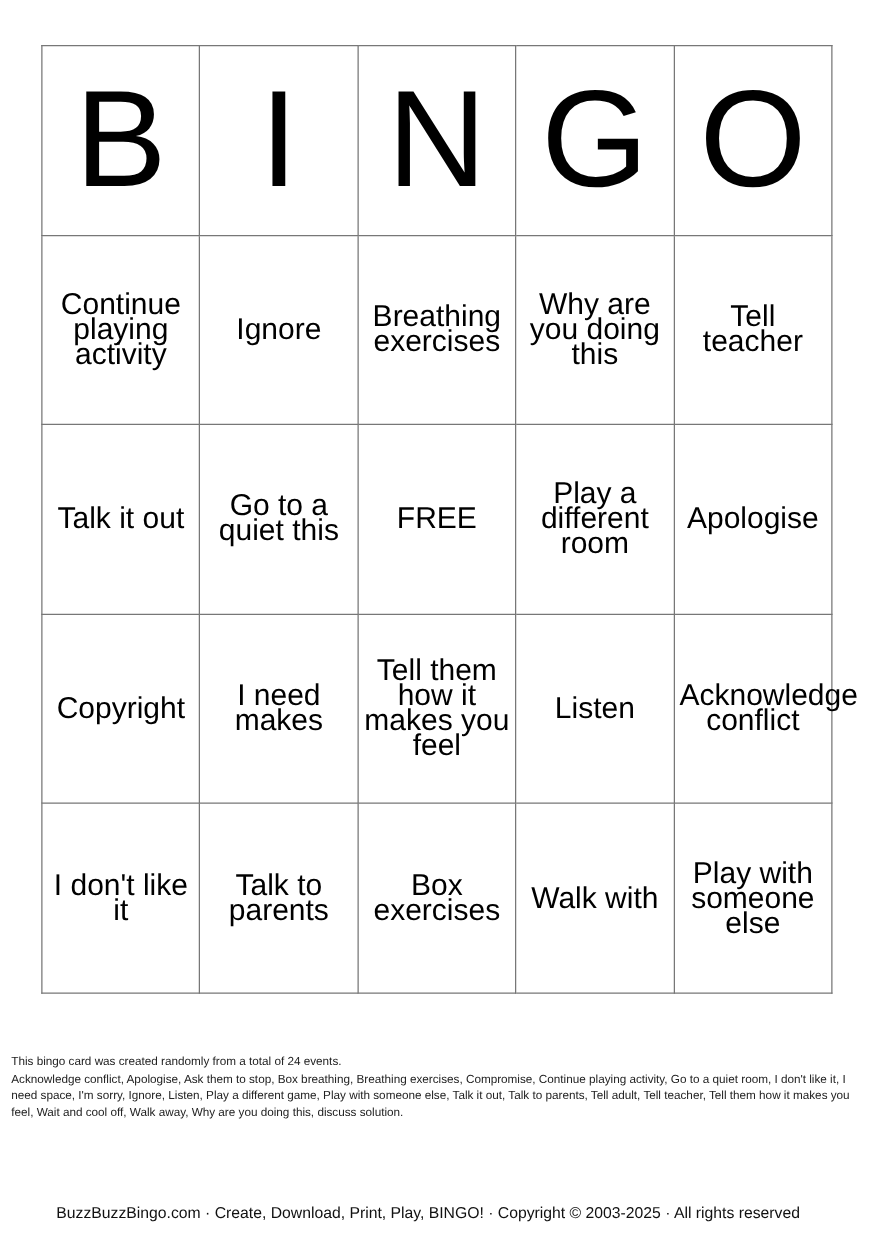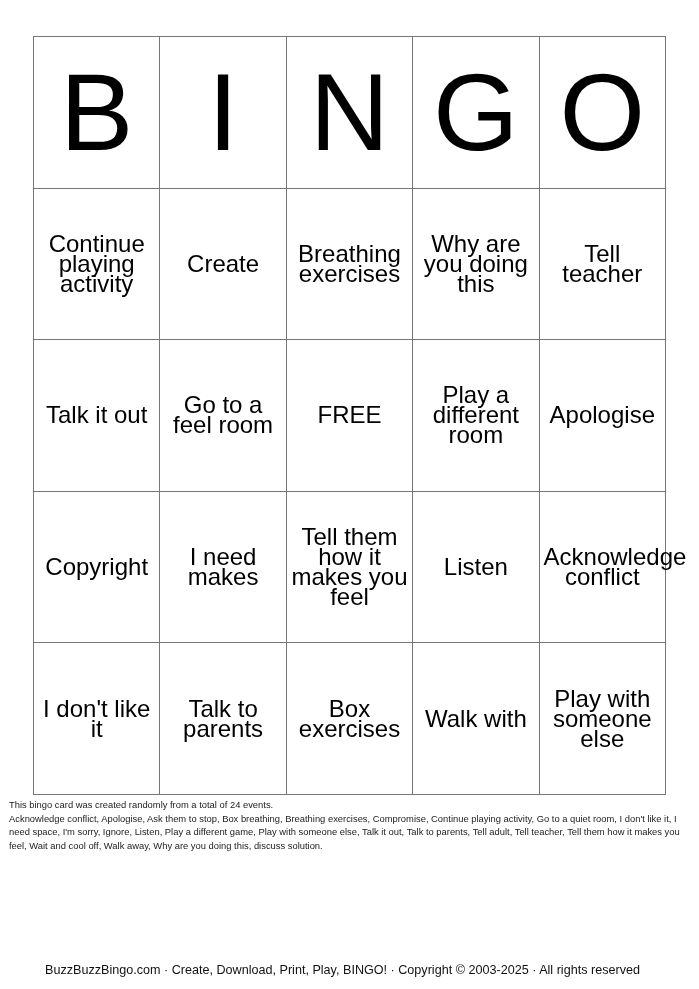--- a/index.html
+++ b/index.html
@@ -4,47 +4,47 @@
   <style>
     html, body { margin: 0; padding: 0; background: #ffffff; }
     body { width: 699px; height: 989px; position: relative; overflow: hidden;
            font-family: "Liberation Sans", sans-serif; color: #000; }
     .card { position: absolute; left: 33px; top: 36px; width: 633px; height: 759px;
             border-collapse: collapse; table-layout: fixed; }
     .card td { border: 1px solid #777; text-align: center; vertical-align: middle;
                padding: 0 4px; height: 126px; width: 126px; box-sizing: border-box;
                font-size: 24px; line-height: 20px; }
     .card td.hdr { font-size: 110px; line-height: 110px; padding: 0; }
-    .info { position: absolute; left: 9px; top: 798px; width: 680px; font-size: 9.4px;
+    .info { position: absolute; left: 9px; top: 842px; width: 680px; font-size: 9.4px;
             line-height: 13.5px; color: #222; }
     .footer { position: absolute; left: 0; top: 963px; width: 685px; text-align: center;
               font-size: 12.6px; color: #111; }
   </style>
 </head>
 <body>
 
 <table class="card">
   <tbody>
       <tr>
     <td class="hdr">B</td>
     <td class="hdr">I</td>
     <td class="hdr">N</td>
     <td class="hdr">G</td>
     <td class="hdr">O</td>
   </tr>
   <tr>
     <td>Continue playing activity</td>
-    <td>Create</td>
+    <td>Ignore</td>
     <td>Breathing exercises</td>
     <td>Why are you doing this</td>
     <td>Tell teacher</td>
   </tr>
   <tr>
     <td>Talk it out</td>
-    <td>Go to a feel room</td>
+    <td>Go to a quiet this</td>
     <td>FREE</td>
     <td>Play a different room</td>
     <td>Apologise</td>
   </tr>
   <tr>
     <td>Copyright</td>
     <td>I need makes</td>
     <td>Tell them how it makes you feel</td>
     <td>Listen</td>
     <td>Acknowledge conflict</td>

